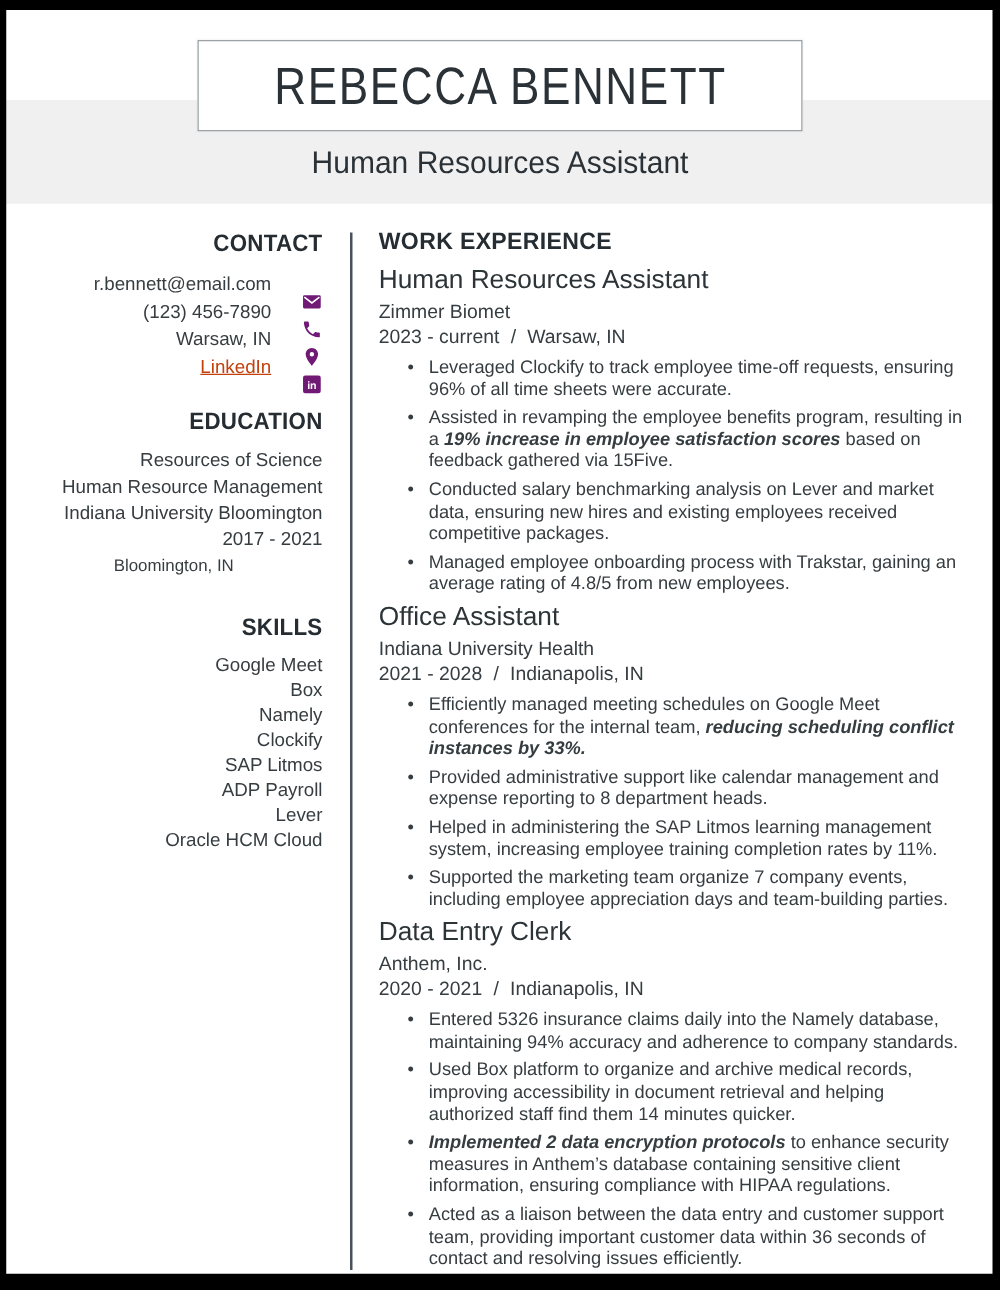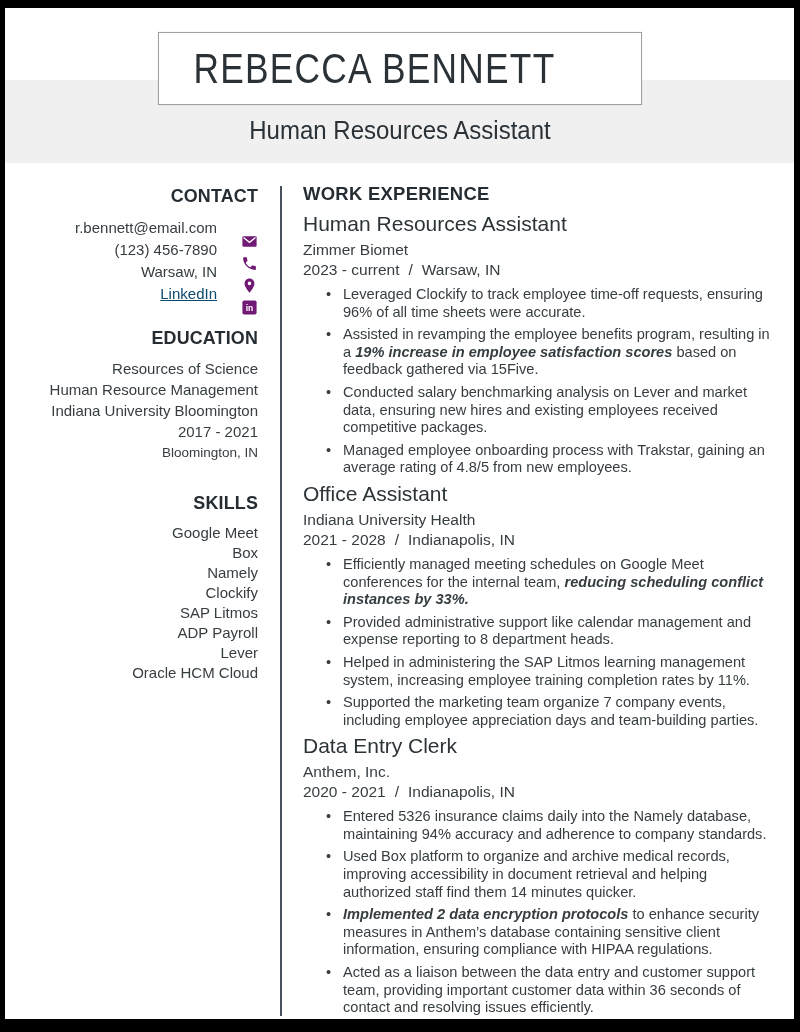--- a/index.html
+++ b/index.html
@@ -9,21 +9,21 @@
     color:#363d41;
   }
   .frame{
     position:absolute;inset:0;border:solid #000;
     border-width:8px 6px 13px 5px;pointer-events:none;z-index:50;
   }
   .band{position:absolute;left:0;right:0;top:80px;height:83px;background:#f0f0f0;z-index:0;}
   .name-box{
     position:absolute;left:158px;top:32px;width:482px;height:71px;
     background:#fff;border:1px solid #9ba1a5;z-index:2;
-    display:flex;align-items:center;justify-content:flex-start;
+    display:flex;align-items:center;justify-content:center;
     box-shadow:0 0 0 1px rgba(0,0,0,0.03);
   }
   .name-box h1{
     margin:0;font-size:42px;font-weight:400;color:#2b3237;
     letter-spacing:1.5px;transform:scaleX(.84);transform-origin:center;white-space:nowrap;
   }
   .subtitle{
     position:absolute;left:0;right:0;top:116px;text-align:center;z-index:3;
     font-size:25px;color:#2b3237;transform:scaleX(.96);transform-origin:center;
   }
@@ -33,23 +33,23 @@
   #sec-contact{top:185px;}
   #sec-education{top:327px;}
   #sec-skills{top:492px;}
   .side-h{
     margin:0 0 9px 0;font-size:19px;font-weight:700;color:#252c32;
     letter-spacing:.2px;transform:scaleX(.94);transform-origin:100% 50%;
   }
   .c-row{display:flex;justify-content:flex-end;align-items:center;gap:24px;height:22px;font-size:15px;}
   .c-icon{width:17px;height:17px;color:#701a75;display:inline-flex;flex:0 0 17px;margin-top:28px;}
   .c-icon svg{width:17px;height:17px;display:block;}
-  .link{color:#0c4a6e;text-decoration:underline;cursor:pointer;}
+  .link{color:#c2410c;text-decoration:underline;cursor:pointer;}
   .edu-line{font-size:15px;line-height:21px;}
-  .edu-line.small{font-size:13.5px;}
+  .edu-line.small{font-size:13.5px;text-align:center;}
   .skill-line{font-size:15px;line-height:20px;}
   
   main{position:absolute;left:303px;top:183px;width:472px;}
   .main-h{
     margin:0 0 4px 0;font-size:19px;font-weight:700;color:#252c32;
     letter-spacing:.3px;transform:scaleX(.97);transform-origin:0 50%;
   }
   .job{}
   .job:first-child{margin-top:7px;}
   .job h3{margin:0 0 4px 0;font-size:21px;font-weight:400;color:#2d3438;}

